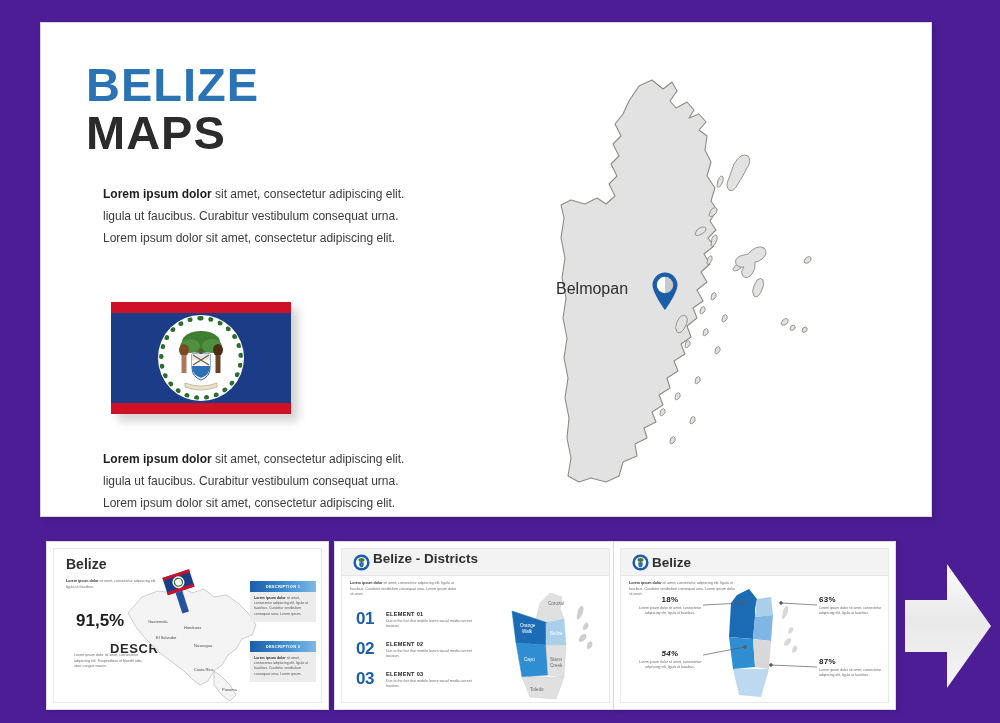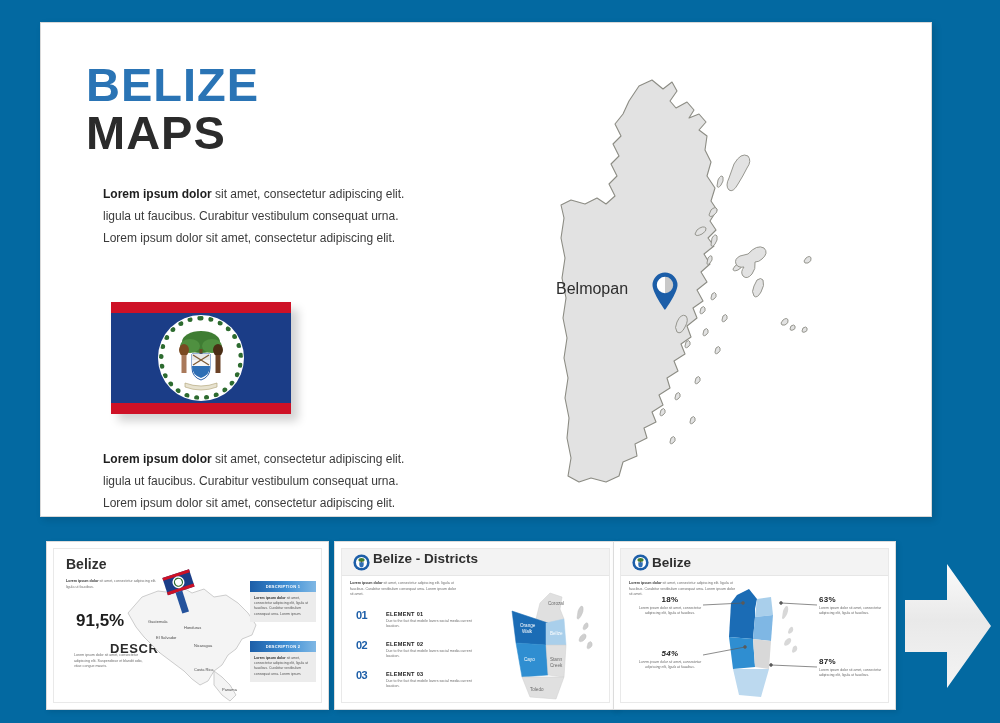--- a/index.html
+++ b/index.html
@@ -2,21 +2,21 @@
 <html><head>
 <meta charset="utf-8">
 <style>
   html,body{margin:0;padding:0;}
   body{
     width:1000px;height:723px;overflow:hidden;
     background:#ffffff;
     font-family:"Liberation Sans", sans-serif;
     position:relative;
   }
-  .stage{position:absolute;left:0;top:0;width:1000px;height:723px;background:#0369a1;}
+  .stage{position:absolute;left:0;top:0;width:1000px;height:723px;background:#4c1d95;}
 
   
   .slide{
     position:absolute;left:40px;top:22px;width:890px;height:493px;
     background:#ffffff;border:1px solid #d8d8d8;
     box-shadow:3px 3px 7px rgba(0,0,0,.13);
   }
   .title-block{position:absolute;left:45px;top:38px;}
   .title-main{
     font-size:47px;line-height:47px;font-weight:bold;color:#2a74b5;
@@ -93,21 +93,21 @@
   .desc-bar{
     height:11px;background:linear-gradient(90deg,#1c5ea8 0%,#3f8fd4 55%,#7fb7e4 100%);
     color:#fff;font-size:4px;font-weight:bold;letter-spacing:.3px;
     display:flex;align-items:center;justify-content:center;
   }
   .desc-body{background:#ececec;padding:4px 4px 5px 4px;font-size:3.5px;line-height:5.2px;color:#555;}
   .desc-body b{color:#2b2b2b;}
 
   .elem-row{position:absolute;width:130px;}
   .elem-num{
-    position:absolute;left:0;top:0;font-size:11px;font-weight:bold;color:#1c5ea8;
+    position:absolute;left:0;top:0;font-size:17px;font-weight:bold;color:#1c5ea8;
     letter-spacing:-.5px;
   }
   .elem-name{position:absolute;left:30px;top:2px;font-size:5.6px;font-weight:bold;color:#222;letter-spacing:.3px;}
   .elem-sub{position:absolute;left:30px;top:10px;font-size:3.6px;line-height:5.2px;color:#6d6d6d;width:86px;}
 
   .callout{position:absolute;width:66px;}
   .callout .pct{font-size:8px;font-weight:bold;color:#1d1d1d;letter-spacing:.3px;}
   .callout .ctext{font-size:3.5px;line-height:5px;color:#6a6a6a;margin-top:2px;}
   .callout.right{text-align:left;}
   .callout.left{text-align:center;}

